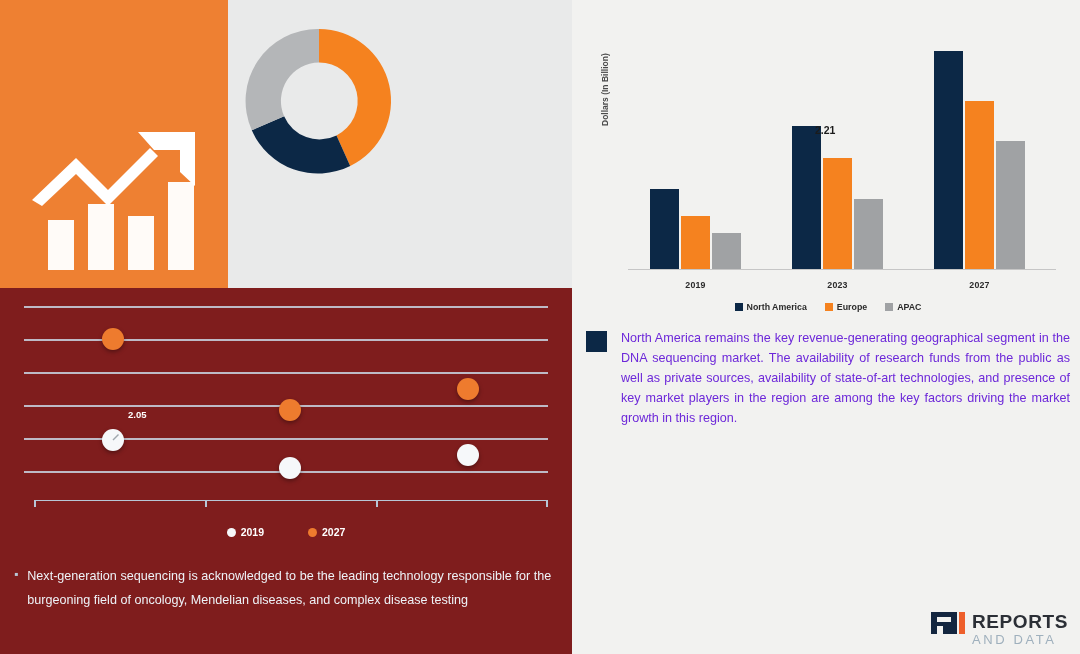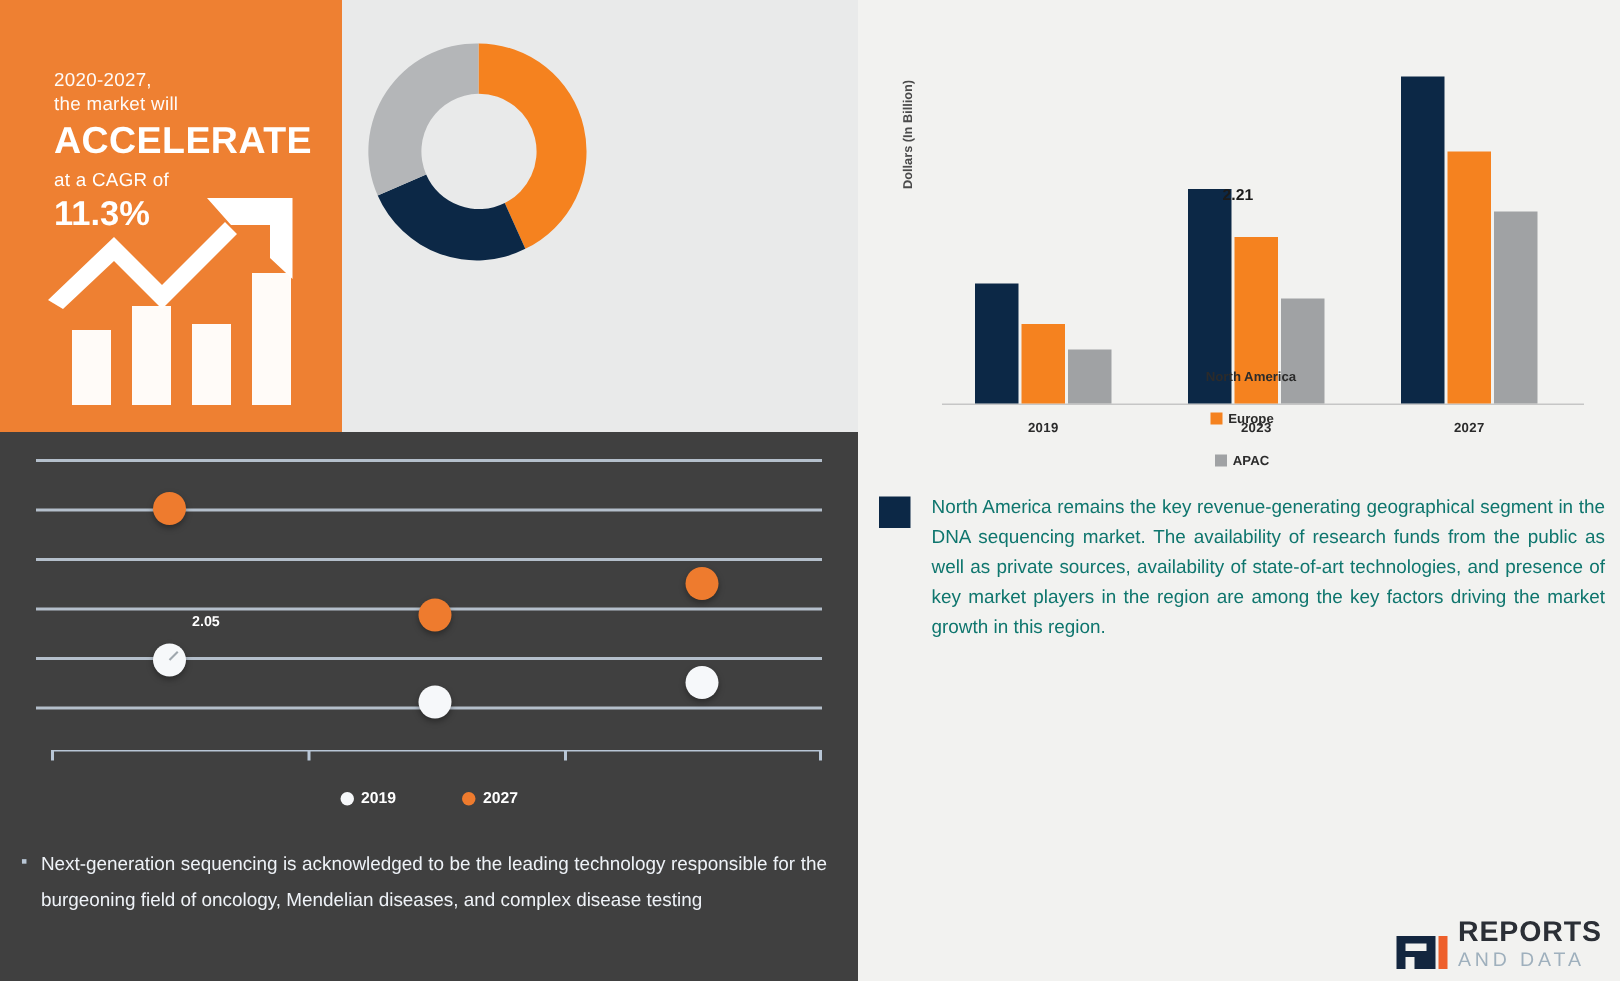--- a/index.html
+++ b/index.html
@@ -34,21 +34,21 @@
   .stat-pct{font-size:25px;font-weight:bold;color:#ee8032;line-height:30px;letter-spacing:.3px;}
   .stat-desc{font-size:13.5px;color:#1b1b1b;line-height:21px;margin-top:3px;}
   .ngs-para{
     position:absolute;left:8px;top:202px;width:326px;
     font-size:12.6px;line-height:19.5px;color:#1b1b1b;text-align:justify;
   }
 
   
   .panel-dots{
     position:absolute;left:0;top:288px;width:572px;height:366px;
-    background:#404040;
+    background:#7f1d1d;
   }
   .dot-chart{position:absolute;left:10px;top:8px;width:552px;height:205px;}
   .grid-line{position:absolute;left:14px;width:524px;height:2px;background:#c9d6e4;opacity:.85;}
   .dot{position:absolute;width:22px;height:22px;border-radius:50%;box-shadow:0 2px 4px rgba(0,0,0,.35);}
   .dot.o{background:#ee7b2e;}
   .dot.w{background:#f6f8fa;}
   .dot-label{position:absolute;font-size:9.5px;font-weight:bold;color:#ffffff;}
   .cat-axis{position:absolute;left:24px;top:204px;width:514px;height:8px;
             border-top:1.5px solid #b8c6d6;}
   .tickmark{position:absolute;top:-1px;width:1.5px;height:7px;background:#b8c6d6;}
@@ -78,52 +78,45 @@
   .plot{position:absolute;left:40px;top:6px;right:12px;bottom:48px;}
   .baseline{position:absolute;left:0;right:0;bottom:0;height:1px;background:#c6c6c6;}
   .grp{position:absolute;bottom:1px;display:flex;align-items:flex-end;gap:2px;}
   .bar{width:29px;}
   .bar.na{background:#0c2846;}
   .bar.eu{background:#f5821f;}
   .bar.ap{background:#a0a2a4;}
   .grp-label{position:absolute;bottom:-21px;left:0;width:100%;text-align:center;
              font-size:8.8px;font-weight:bold;color:#2b2b2b;letter-spacing:.2px;}
   .bar-value{position:absolute;font-size:10.5px;font-weight:bold;color:#1b1b1b;}
-  .bar-legend{position:absolute;left:0;right:0;bottom:6px;display:flex;justify-content:center;gap:18px;align-items:center;flex-direction:column;}
+  .bar-legend{position:absolute;left:0;right:0;bottom:6px;display:flex;justify-content:center;gap:18px;align-items:center;}
   .bl-item{display:flex;align-items:center;gap:4px;font-size:8.8px;font-weight:bold;color:#2b2b2b;}
   .bl-sq{width:8px;height:8px;}
 
   .rbullets{position:absolute;left:14px;top:328px;width:484px;}
   .rb{display:flex;gap:14px;margin-bottom:16px;}
   .rb-sq{width:21px;height:21px;flex:0 0 21px;margin-top:3px;}
-  .rb-txt{font-size:12.6px;line-height:20px;color:#0f766e;text-align:justify;}
-
-  .logo{position:absolute;right:12px;bottom:8px;display:flex;align-items:flex-end;gap:7px;}
+  .rb-txt{font-size:12.6px;line-height:20px;color:#6d28d9;text-align:justify;}
+
+  .logo{position:absolute;right:12px;bottom:8px;display:flex;align-items:flex-start;gap:7px;}
   .logo-mark{display:flex;align-items:center;gap:2px;}
   .logo-r{position:relative;width:26px;height:22px;background:#13263f;}
   .logo-r::after{content:"";position:absolute;left:6px;top:5px;width:14px;height:5px;background:#f2f2f0;}
   .logo-r::before{content:"";position:absolute;left:6px;top:14px;width:6px;height:8px;background:#f2f2f0;}
   .logo-bar{width:6px;height:22px;background:#ee5f2b;}
   .logo-txt{display:flex;flex-direction:column;line-height:1;}
   .logo-name{font-size:19px;font-weight:bold;color:#2b2f36;letter-spacing:.6px;}
   .logo-sub{font-size:13px;color:#9fb0bd;letter-spacing:2.6px;margin-top:2px;}
 </style>
 </head>
 <body>
 
 <div class="canvas">
 
   <div class="panel-accelerate">
-    <div class="acc-text">
-      <div class="acc-years">2020-2027,</div>
-      <div class="acc-market">the market will</div>
-      <div class="acc-big">ACCELERATE</div>
-      <div class="acc-cagr">at a CAGR of</div>
-      <div class="acc-rate">11.3%</div>
-    </div>
     <svg class="acc-art" viewBox="0 0 185 155">
       <g fill="#ffffff">
         <path d="M12 86 L46 54 L78 86 L128 36 L120 28 L78 70 L46 38 L2 80 Z"></path>
         <path d="M108 12 L165 12 L165 66 L150 52 L150 30 L124 30 Z"></path>
         <path d="M18 100 L44 100 L44 150 L18 150 Z" opacity="0.97"></path>
         <path d="M58 84 L84 84 L84 150 L58 150 Z" opacity="0.97"></path>
         <path d="M98 96 L124 96 L124 150 L98 150 Z" opacity="0.97"></path>
         <path d="M138 62 L164 62 L164 150 L138 150 Z" opacity="0.97"></path>
       </g>
     </svg>

